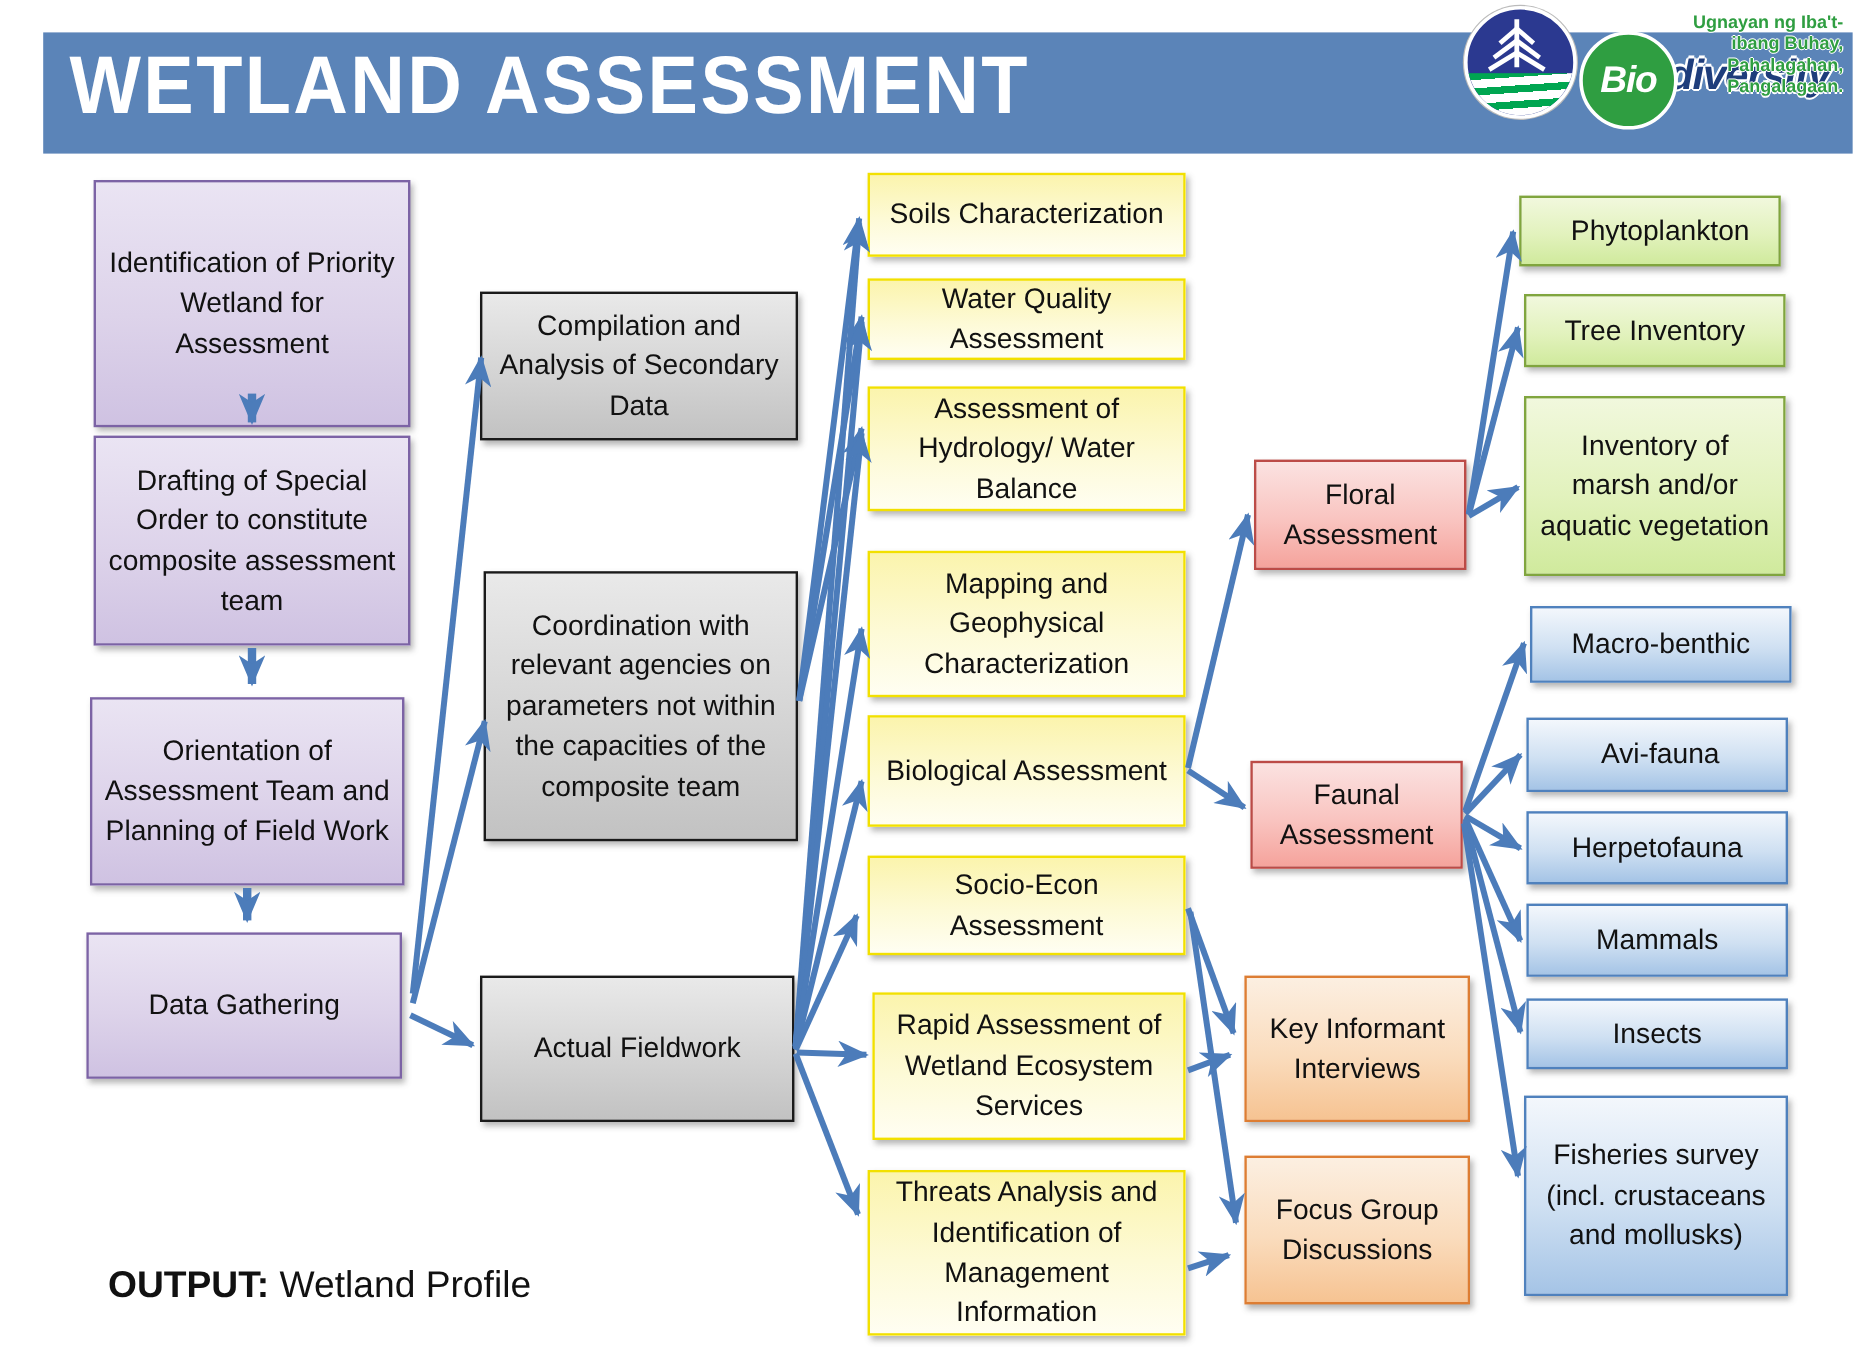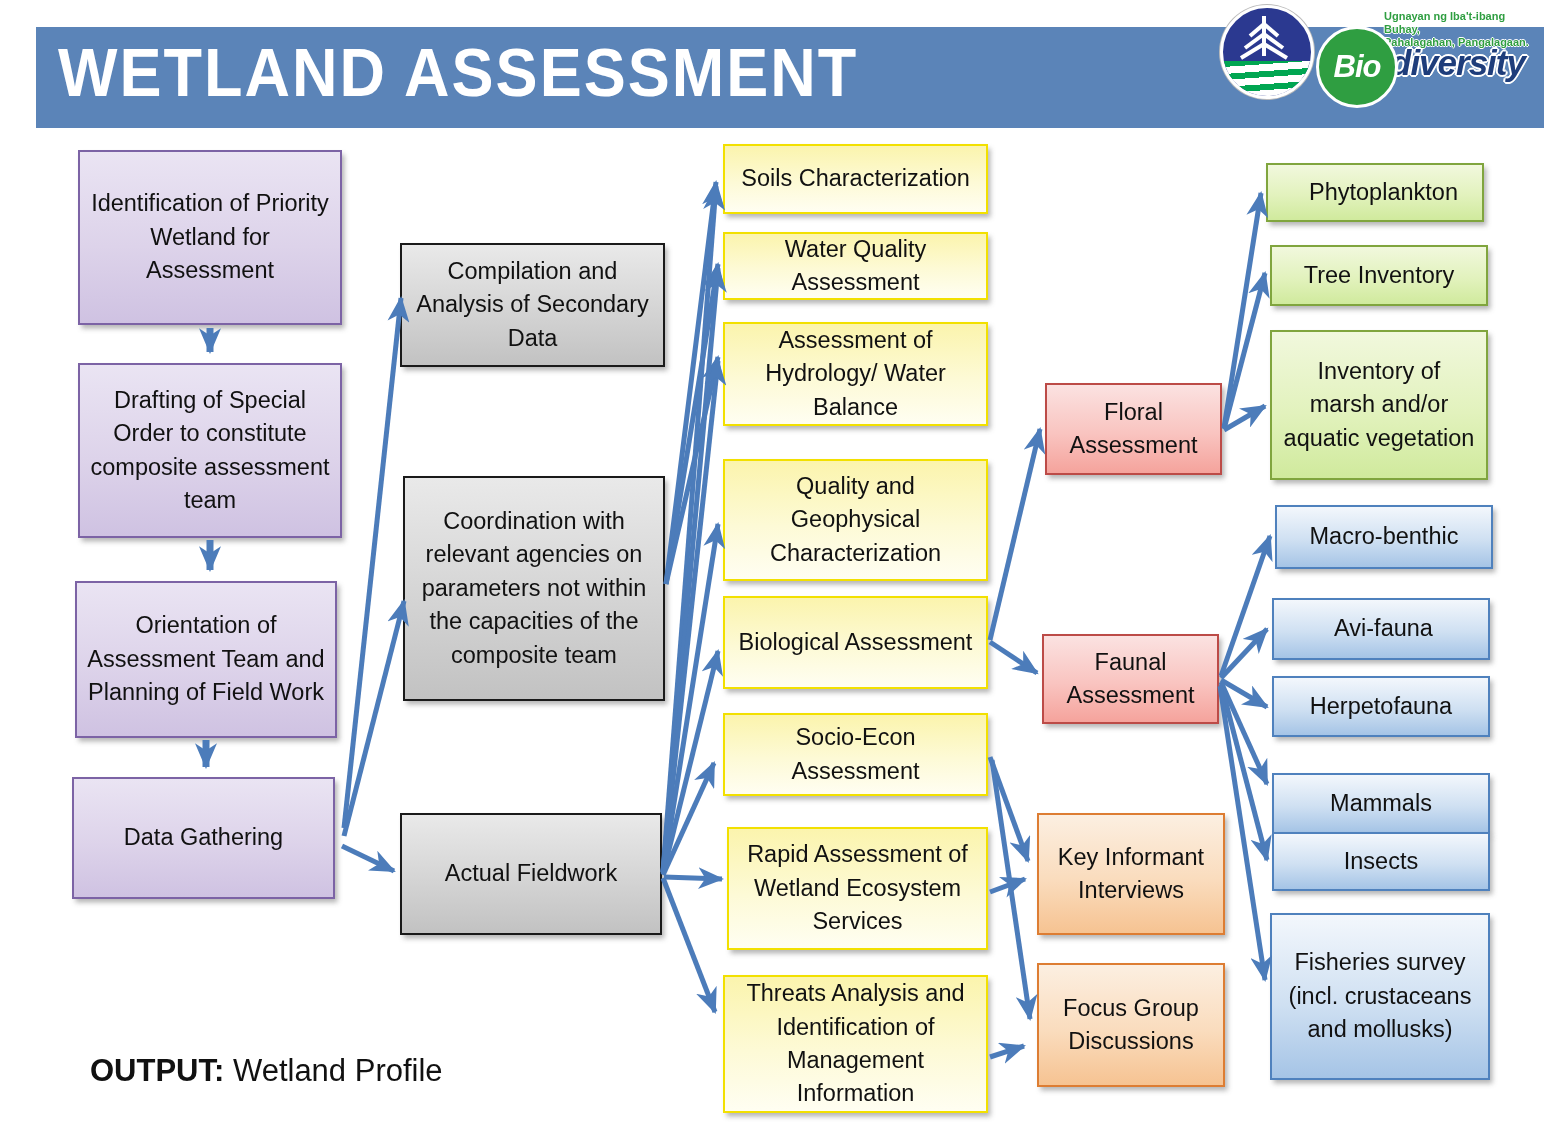--- a/index.html
+++ b/index.html
@@ -33,22 +33,22 @@
   }
   .bio-word{
     font-size:31px;font-weight:bold;font-style:italic;color:#fff;letter-spacing:-1px;
   }
   .diversity-word{
     position:absolute;left:1390px;top:43px;z-index:2;
     font-size:35px;font-weight:bold;font-style:italic;color:#1e3d7b;letter-spacing:-1px;
     text-shadow:-2px 0 #fff,2px 0 #fff,0 -2px #fff,0 2px #fff,-1px -1px #fff,1px 1px #fff,-1px 1px #fff,1px -1px #fff;
   }
   .bio-tagline{
-    position:absolute;left:1384px;top:10px;width:152px;z-index:3;text-align:left;
-    font-size:11px;font-weight:bold;color:#2f9e41;line-height:1.2;
+    position:absolute;left:1384px;top:10px;width:152px;z-index:3;text-align:right;
+    font-size:15px;font-weight:bold;color:#2f9e41;line-height:1.2;
     text-shadow:-1px 0 #fff,1px 0 #fff,0 -1px #fff,0 1px #fff;
   }
   
   .node{
     position:absolute;box-sizing:border-box;z-index:2;
     display:flex;align-items:center;justify-content:center;text-align:center;
     font-size:23.5px;line-height:1.42;padding:3px 10px;
     box-shadow:2.5px 3.5px 5px rgba(90,90,90,0.45);
   }
   .node.purple{background:linear-gradient(180deg,#eae4f3 0%,#ddd3ea 55%,#cfc2e2 100%);border:2.5px solid #7c63a5;}
@@ -89,46 +89,46 @@
 <div class="bio-tagline">
   <span>Ugnayan ng Iba't-ibang Buhay,</span><br>
   <span>Pahalagahan, Pangalagaan.</span>
 </div>
 <div class="diversity-word">diversity</div>
 <div class="bio-circle">
   <span class="bio-word">Bio</span>
 </div>
 
 <div id="nodes">
-    <div class="node purple" style="left: 78px; top: 150px; width: 264px; height: 175px;">Identification of Priority Wetland for Assessment</div>
+    <div class="node purple" style="left: 78px; top: 150px; width: 264px; height: 206px;">Identification of Priority Wetland for Assessment</div>
     <div class="node purple" style="left: 78px; top: 363px; width: 264px; height: 175px;">Drafting of Special Order to constitute composite assessment team</div>
     <div class="node purple" style="left: 75px; top: 581px; width: 262px; height: 157px;">Orientation of Assessment Team and Planning of Field Work</div>
     <div class="node purple" style="left: 72px; top: 777px; width: 263px; height: 122px;">Data Gathering</div>
     <div class="node gray" style="left: 400px; top: 243px; width: 265px; height: 124px;">Compilation and Analysis of Secondary Data</div>
     <div class="node gray" style="left: 403px; top: 476px; width: 262px; height: 225px;">Coordination with relevant agencies on parameters not within the capacities of the composite team</div>
     <div class="node gray" style="left: 400px; top: 813px; width: 262px; height: 122px;">Actual Fieldwork</div>
     <div class="node yellow" style="left: 723px; top: 144px; width: 265px; height: 70px;">Soils Characterization</div>
     <div class="node yellow" style="left: 723px; top: 232px; width: 265px; height: 68px;">Water Quality Assessment</div>
     <div class="node yellow" style="left: 723px; top: 322px; width: 265px; height: 104px;">Assessment of Hydrology/ Water Balance</div>
-    <div class="node yellow" style="left: 723px; top: 459px; width: 265px; height: 122px;">Quality and Geophysical Characterization</div>
+    <div class="node yellow" style="left: 723px; top: 459px; width: 265px; height: 122px;">Mapping and Geophysical Characterization</div>
     <div class="node yellow" style="left: 723px; top: 596px; width: 265px; height: 93px;">Biological Assessment</div>
     <div class="node yellow" style="left: 723px; top: 713px; width: 265px; height: 83px;">Socio-Econ Assessment</div>
     <div class="node yellow" style="left: 727px; top: 827px; width: 261px; height: 123px;">Rapid Assessment of Wetland Ecosystem Services</div>
     <div class="node yellow" style="left: 723px; top: 975px; width: 265px; height: 138px;">Threats Analysis and Identification of Management Information</div>
     <div class="node red" style="left: 1045px; top: 383px; width: 177px; height: 92px;">Floral Assessment</div>
     <div class="node red" style="left: 1042px; top: 634px; width: 177px; height: 90px;">Faunal Assessment</div>
     <div class="node orange" style="left: 1037px; top: 813px; width: 188px; height: 122px;">Key Informant Interviews</div>
     <div class="node orange" style="left: 1037px; top: 963px; width: 188px; height: 124px;">Focus Group Discussions</div>
     <div class="node green" style="left: 1266px; top: 163px; width: 218px; height: 59px; padding-left: 27px;">Phytoplankton</div>
     <div class="node green" style="left: 1270px; top: 245px; width: 218px; height: 61px;">Tree Inventory</div>
     <div class="node green" style="left: 1270px; top: 330px; width: 218px; height: 150px;">Inventory of marsh and/or aquatic vegetation</div>
     <div class="node blue" style="left: 1275px; top: 505px; width: 218px; height: 64px;">Macro-benthic</div>
     <div class="node blue" style="left: 1272px; top: 598px; width: 218px; height: 62px; padding-left: 15px;">Avi-fauna</div>
     <div class="node blue" style="left: 1272px; top: 676px; width: 218px; height: 61px;">Herpetofauna</div>
-    <div class="node blue" style="left: 1272px; top: 753px; width: 218px; height: 61px; margin-top: 20px;">Mammals</div>
+    <div class="node blue" style="left: 1272px; top: 753px; width: 218px; height: 61px;">Mammals</div>
     <div class="node blue" style="left: 1272px; top: 832px; width: 218px; height: 59px;">Insects</div>
     <div class="node blue" style="left: 1270px; top: 913px; width: 220px; height: 167px;">Fisheries survey (incl. crustaceans and mollusks)</div>
   </div>
 
 <svg id="edges" width="1544" height="1143">
   <defs>
     <marker id="arrowhead" viewBox="0 0 10 8.5" markerWidth="26" markerHeight="22" refX="9.2" refY="4.25" orient="auto" markerUnits="userSpaceOnUse">
       <path d="M0,0 L10,4.25 L0,8.5 L2.8,4.25 Z" fill="#4c7cba"></path>
     </marker>
   </defs>

